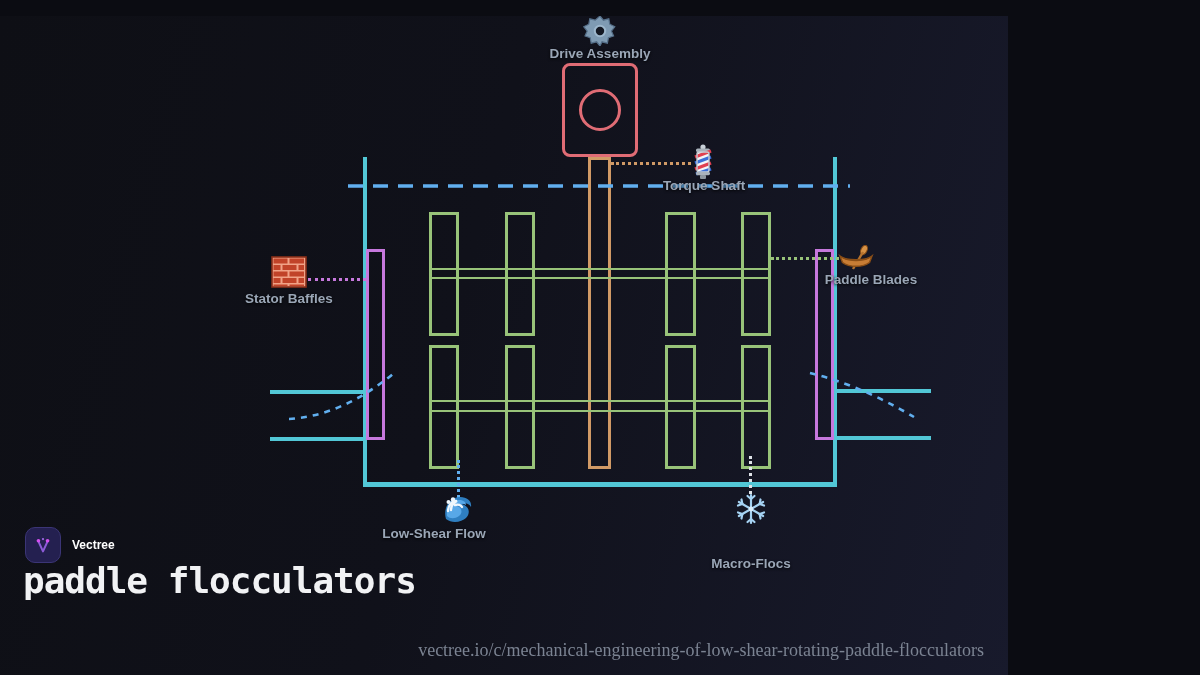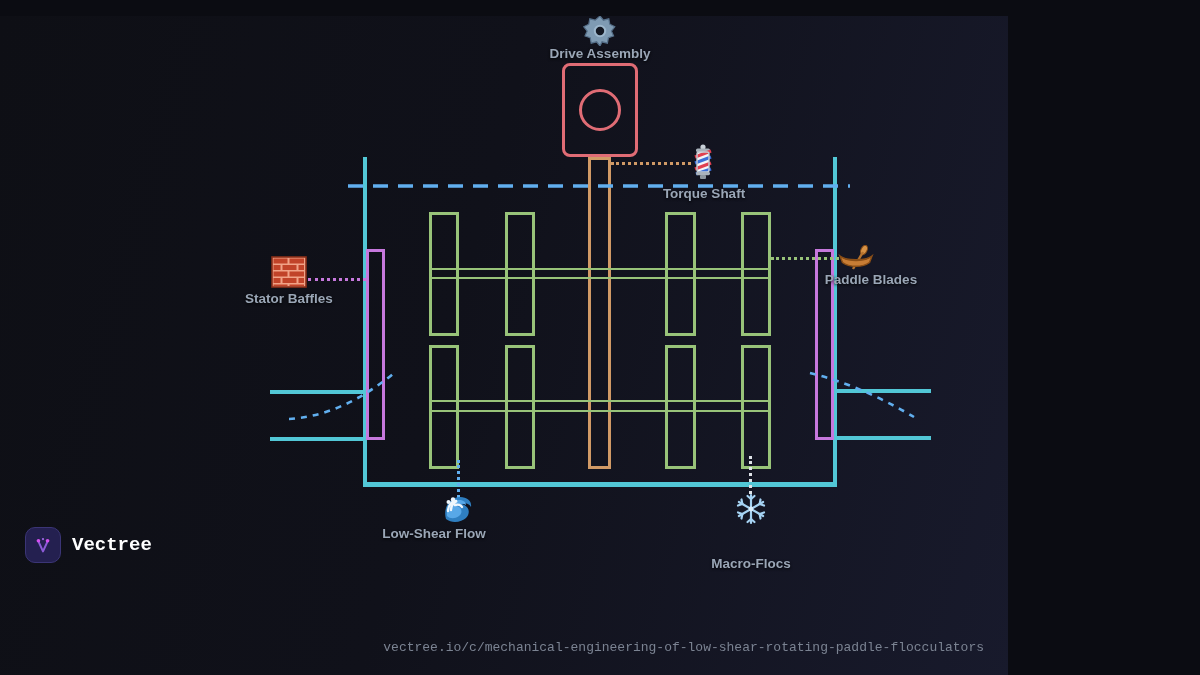--- a/index.html
+++ b/index.html
@@ -28,29 +28,29 @@
   .drive-box{border:3px solid #e06c75;border-radius:8px;z-index:4;}
   .drive-circle{border:3px solid #e06c75;border-radius:50%;z-index:4;}
   .conn-h{height:0;border-top:3px dotted currentColor;z-index:5;}
   .conn-v{width:0;border-left:3px dotted currentColor;z-index:5;}
   .icon{z-index:6;}
   #brand-row{position:absolute;left:25px;top:512px;height:34px;display:flex;align-items:center;gap:11px;z-index:7;}
   #logo-badge{
     width:34px;height:34px;border-radius:10px;background:#242050;
     border:1px solid #3b3576;display:flex;align-items:center;justify-content:center;
   }
-  #brand-name{font-family:Liberation Mono, monospace;font-weight:bold;font-size:19px;color:#fff;}
+  #brand-name{font-family:Liberation Sans, sans-serif;font-weight:bold;font-size:12px;color:#fff;}
   #page-title{
     position:absolute;left:23px;top:549px;z-index:7;
     font-family:"DejaVu Sans Mono",monospace;font-weight:bold;font-size:36px;line-height:32px;
     color:#f1f2f4;letter-spacing:-1px;white-space:nowrap;
   }
   #page-url{
     position:absolute;right:24px;top:624px;z-index:7;
-    font-family:Liberation Mono, monospace;font-size:13px;color:#7b8392;white-space:nowrap;
+    font-family:Liberation Serif, serif;font-size:18px;color:#7b8392;white-space:nowrap;
   }
 </style>
 </head>
 <body>
 
 <div id="stage">
 
   <div class="abs tank-fill" style="left:363px;top:141px;width:474px;height:330px;"></div>
 
   <svg class="abs" style="left:346px;top:166px;z-index:3;" width="506" height="8">
@@ -170,36 +170,37 @@
         <line x1="17" y1="7" x2="13.5" y2="4"></line>
           <line x1="17" y1="7" x2="20.5" y2="4"></line>
         <line x1="17" y1="27" x2="13.5" y2="30"></line>
           <line x1="17" y1="27" x2="20.5" y2="30"></line>
       </g>
     </g>
     <circle cx="17" cy="17" r="2.4" fill="#d9ecfa"></circle>
   </svg>
 
   <span class="lbl" style="left:600px;top:30px;">Drive Assembly</span>
-  <span class="lbl" style="left:704px;top:170px;">Torque Shaft</span>
+  <span class="lbl" style="left:704px;top:162px;">Torque Shaft</span>
   <span class="lbl" style="left:289px;top:275px;">Stator Baffles</span>
   <span class="lbl" style="left:871px;top:256px;">Paddle Blades</span>
   <span class="lbl" style="left:434px;top:510px;">Low-Shear Flow</span>
   <span class="lbl" style="left:751px;top:540px;">Macro-Flocs</span>
 
   <div id="brand-row">
     <div id="logo-badge">
       <svg width="22" height="22" viewBox="0 0 24 24">
         <path d="M7,8 L12,19 L17,8" fill="none" stroke="#8d5bd8" stroke-width="2.2" stroke-linecap="round" stroke-linejoin="round"></path>
         <circle cx="7" cy="7.4" r="2" fill="#d54ff0"></circle>
         <circle cx="17" cy="7.4" r="2" fill="#d54ff0"></circle>
         <circle cx="12" cy="5.5" r="1.2" fill="#a06ae8"></circle>
       </svg>
     </div>
     <span id="brand-name">Vectree</span>
   </div>
 
   <div id="page-title">
+    <div>paddle flocculators</div>
   </div>
 
   <div id="page-url">vectree.io/c/mechanical-engineering-of-low-shear-rotating-paddle-flocculators</div>
 
 </div>
 
 </body></html>

